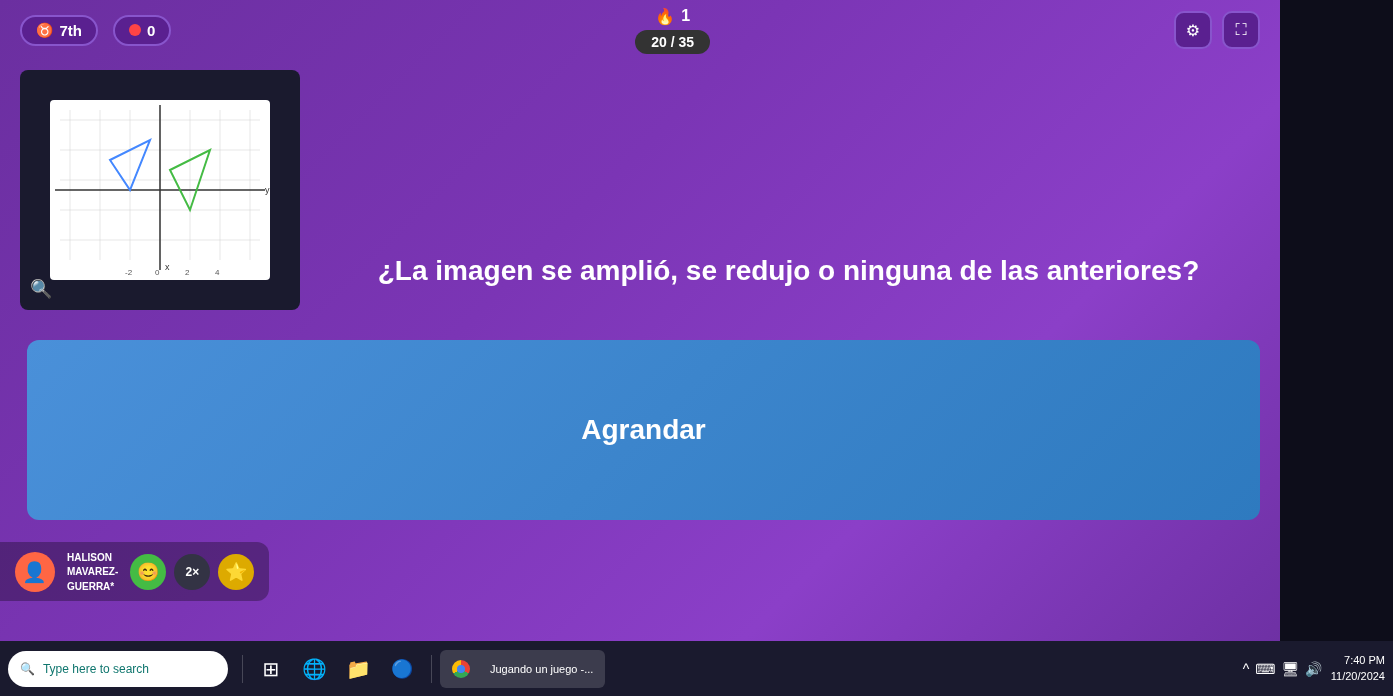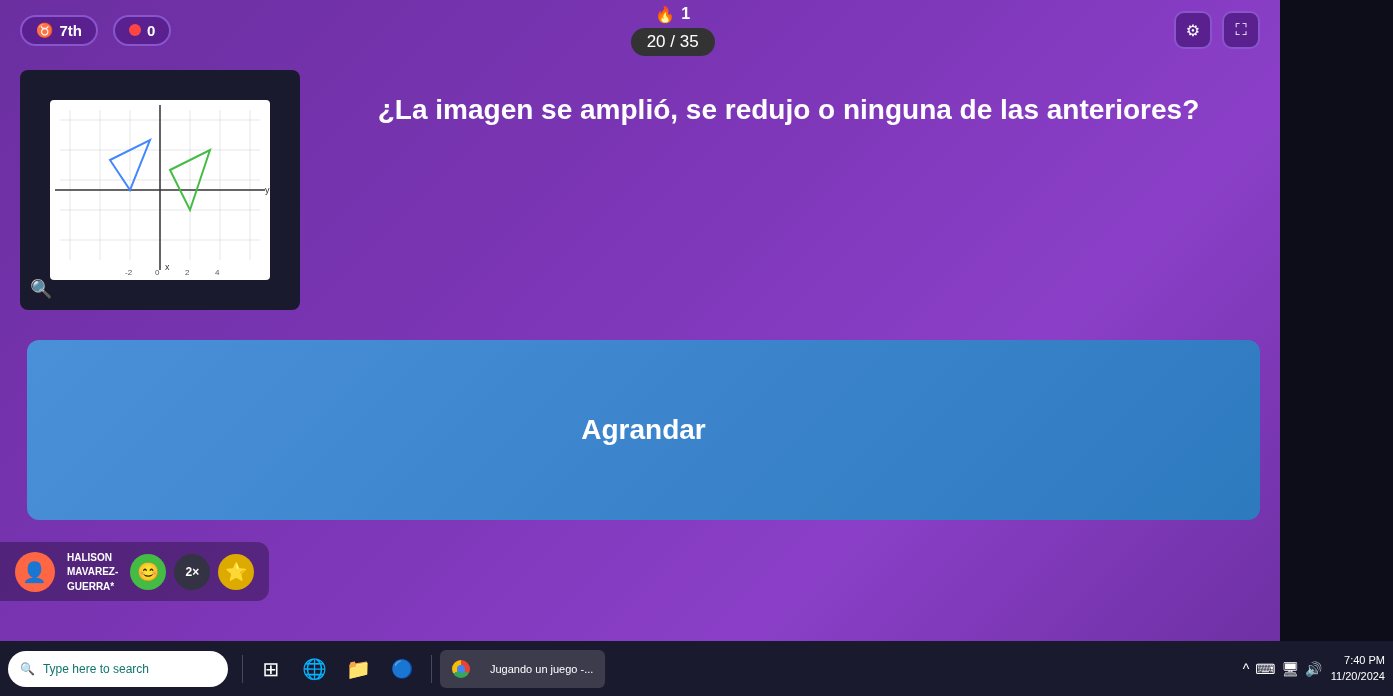--- a/index.html
+++ b/index.html
@@ -88,22 +88,22 @@
       color: white;
       font-size: 16px;
       font-weight: bold;
     }
 
     .progress-badge {
       background: #333;
       border-radius: 15px;
       padding: 4px 16px;
       color: white;
-      font-size: 17px;
-      font-weight: normal;
+      font-size: 14px;
+      font-weight: bold;
     }
 
     .right-section {
       display: flex;
       align-items: center;
       gap: 10px;
     }
 
     .icon-btn {
       background: #5a2090;
@@ -149,21 +149,21 @@
       bottom: 10px;
       left: 10px;
       color: white;
       font-size: 18px;
       cursor: pointer;
     }
 
     .question-panel {
       flex: 1;
       display: flex;
-      align-items: flex-start;
+      align-items: flex-end;
       justify-content: center;
       padding: 20px 40px;
       margin-left: 17px;
     }
 
     .question-text {
       color: white;
       font-size: 28px;
       font-weight: bold;
       text-align: center;

